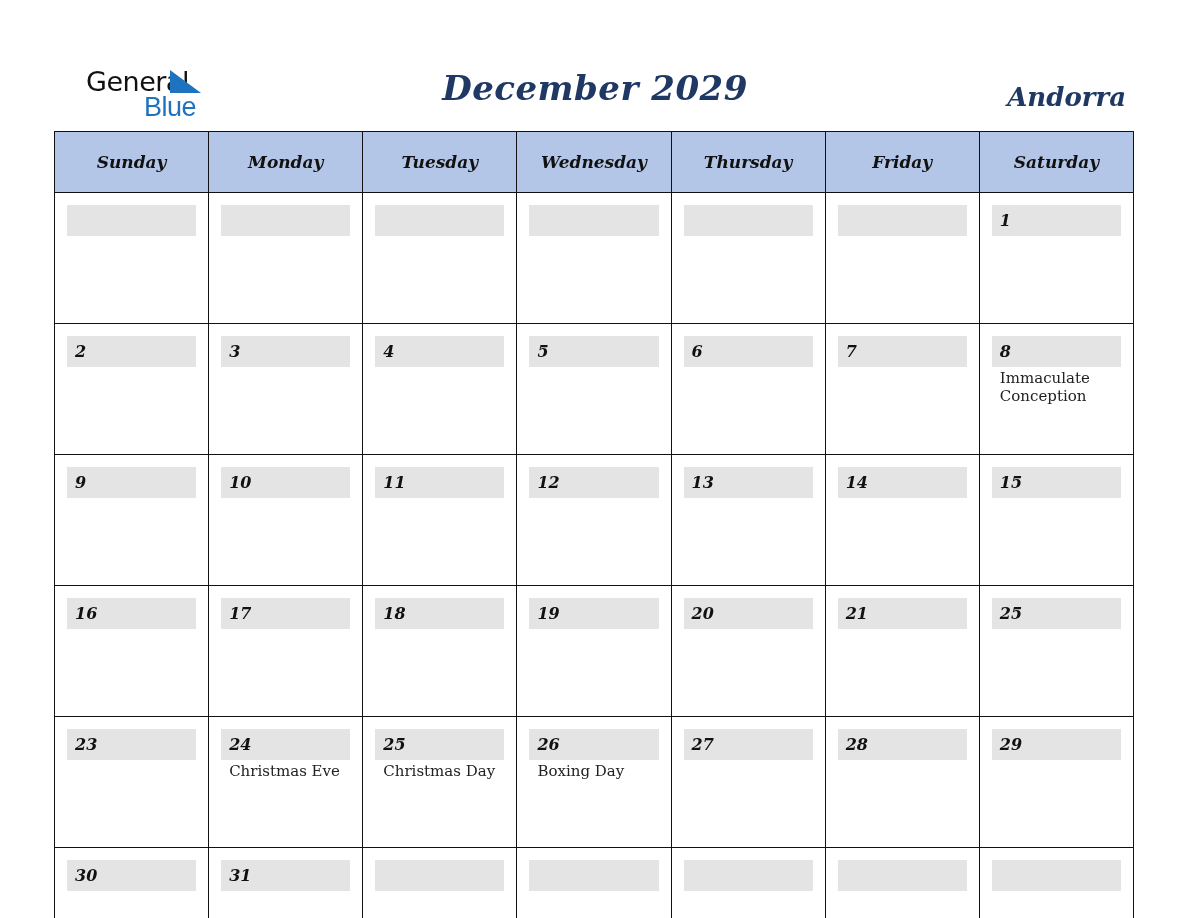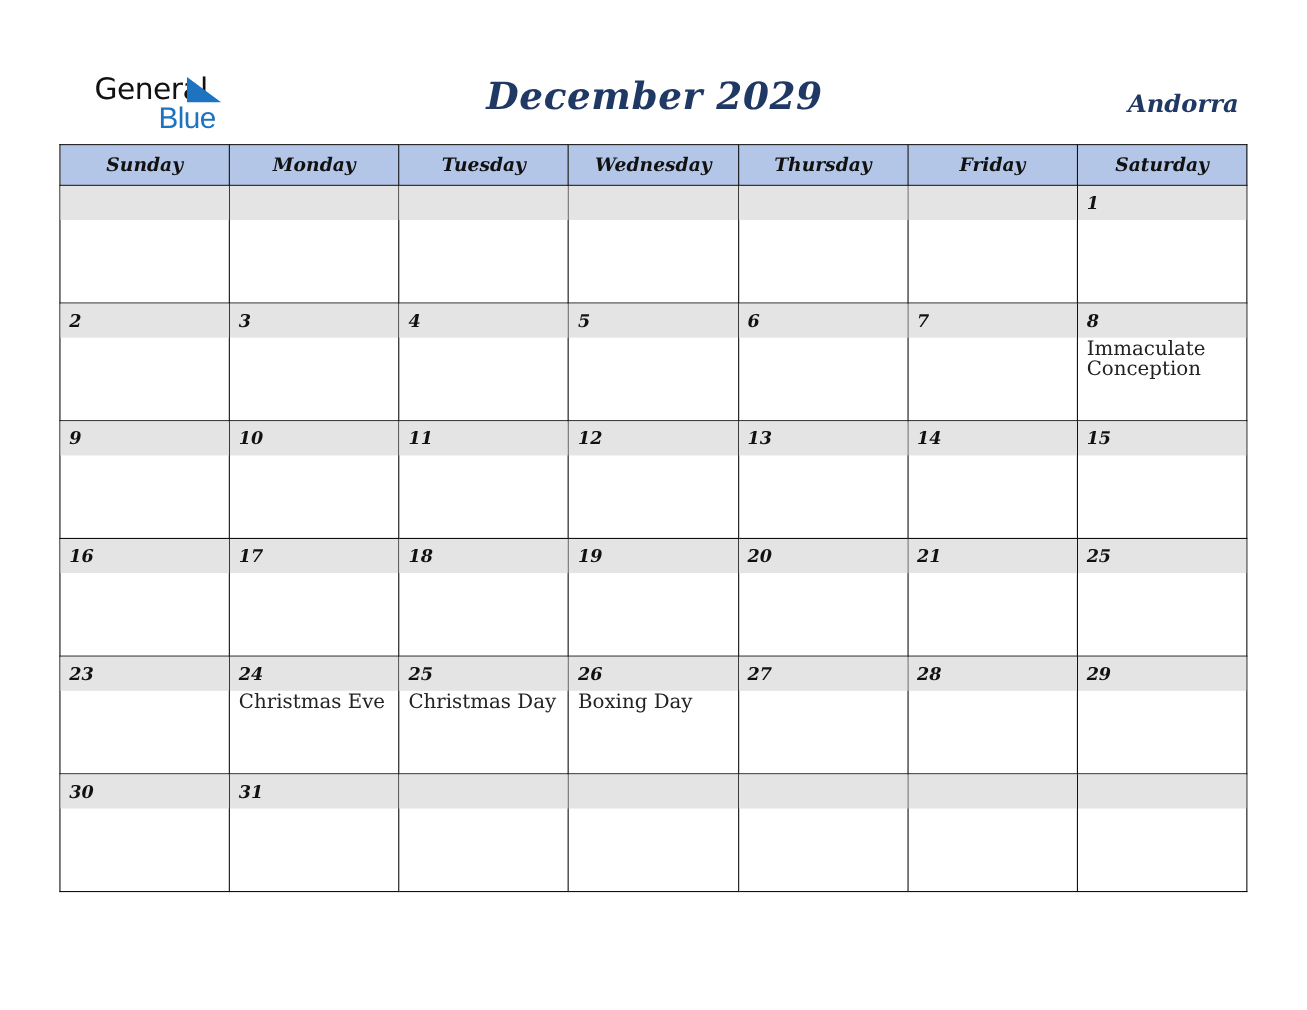--- a/index.html
+++ b/index.html
@@ -4,29 +4,29 @@
 <style>
   html, body { margin: 0; padding: 0; background: #ffffff; }
   body { width: 1188px; height: 918px; position: relative; overflow: hidden; font-family: "DejaVu Serif", serif; }
 
   .logo { position: absolute; left: 62px; top: 66px; width: 150px; height: 56px; }
   .logo-general { position: absolute; left: 0; top: 0; font-family: "DejaVu Sans", sans-serif; font-size: 27px; color: #111111; letter-spacing: -0.5px; line-height: 32px; margin-left: 24px; }
   .logo-blue { position: absolute; left: 82px; top: 25px; font-family: Liberation Sans, sans-serif; font-size: 27px; color: #1d73c0; letter-spacing: -0.5px; line-height: 32px; }
   .logo-triangle { position: absolute; left: 108px; top: 4px; width: 0; height: 0; border-left: 0 solid transparent; border-bottom: 23px solid #1d73c0; border-right: 31px solid transparent; transform: scaleX(1); }
 
   .title { position: absolute; left: 360px; width: 470px; top: 68px; text-align: center; font-family: "DejaVu Serif", serif; font-style: italic; font-weight: bold; font-size: 34px; color: #1f3864; letter-spacing: 0.5px; }
-  .country { position: absolute; right: 62px; top: 82px; font-family: "DejaVu Serif", serif; font-style: italic; font-weight: bold; font-size: 22px; color: #1f3864; }
+  .country { position: absolute; right: 62px; top: 82px; font-family: "DejaVu Serif", serif; font-style: italic; font-weight: bold; font-size: 26px; color: #1f3864; }
 
   .calendar { position: absolute; left: 54px; top: 131px; width: 1080px; border-collapse: collapse; table-layout: fixed; }
-  .calendar th, .calendar td { border: 1.5px solid #111111; padding: 0; }
+  .calendar th, .calendar td { border: 1.5px solid #111111; padding: 12px; }
   .calendar th { height: 36px; background: #b4c6e7; font-family: "DejaVu Serif", serif; font-style: italic; font-weight: bold; font-size: 17px; color: #111111; text-align: center; vertical-align: middle; }
   .calendar td { height: 106px; vertical-align: top; background: #ffffff; }
   .day-band { height: 31px; background: #e4e4e4; position: relative; }
   .day-num { position: absolute; left: 8px; top: 6px; font-family: "DejaVu Serif", serif; font-style: italic; font-weight: bold; font-size: 16px; color: #111111; }
-  .event { padding: 2px 8px 0 8px; font-family: "DejaVu Serif", serif; font-size: 18px; line-height: 18px; color: #222222; }
+  .event { padding: 2px 8px 0 8px; font-family: "DejaVu Serif", serif; font-size: 15px; line-height: 18px; color: #222222; }
 </style>
 </head>
 <body>
 
 <div class="logo">
   <span class="logo-general">General</span>
   <span class="logo-triangle"></span>
   <span class="logo-blue">Blue</span>
 </div>
 

